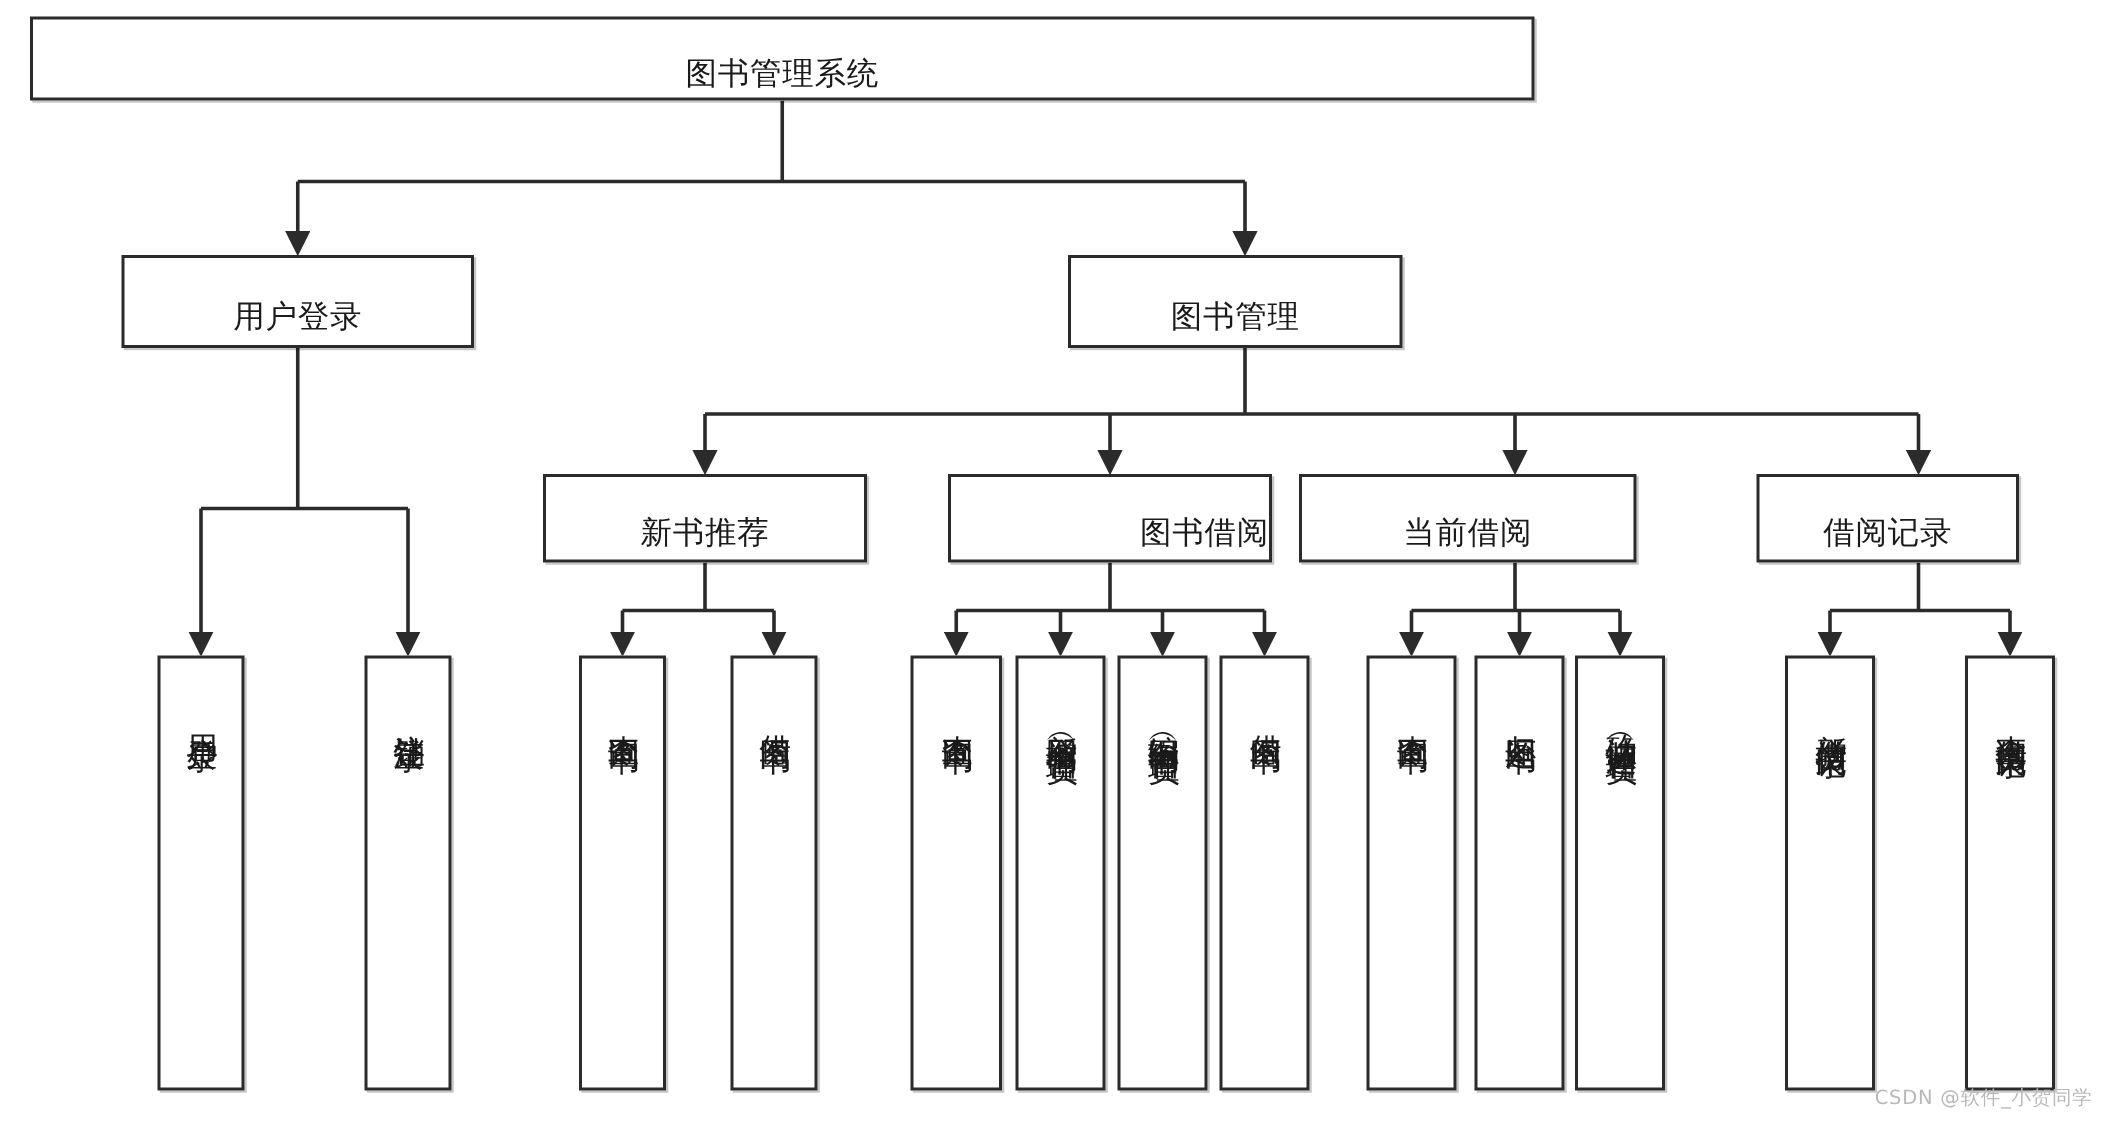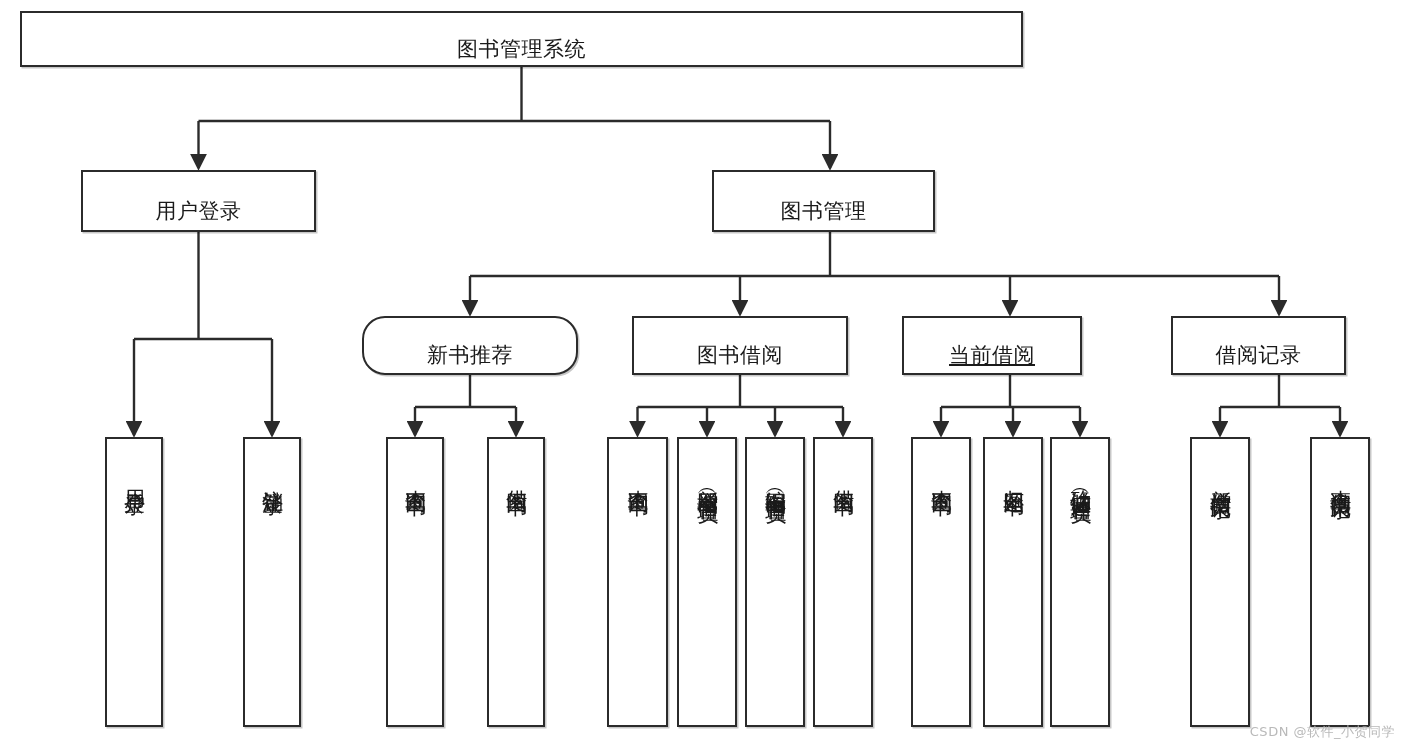--- a/index.html
+++ b/index.html
@@ -117,27 +117,27 @@
   <div id="nodes">
       <div class="node" style="left: 20px; top: 11px; width: 1003px; height: 56px;">
         <span class="node-label">图书管理系统</span>
       </div>
       <div class="node" style="left: 81px; top: 170px; width: 235px; height: 62px;">
         <span class="node-label">用户登录</span>
       </div>
       <div class="node" style="left: 712px; top: 170px; width: 223px; height: 62px;">
         <span class="node-label">图书管理</span>
       </div>
-      <div class="node" style="left: 362px; top: 316px; width: 216px; height: 59px; border-radius: 23px;">
+      <div class="node" style="left: 362px; top: 316px; width: 216px; height: 59px;">
         <span class="node-label">新书推荐</span>
       </div>
-      <div class="node" style="left: 632px; top: 316px; width: 216px; height: 59px;">
+      <div class="node" style="left: 632px; top: 316px; width: 216px; height: 59px; justify-content: flex-end;">
         <span class="node-label">图书借阅</span>
       </div>
-      <div class="node" style="left: 902px; top: 316px; width: 180px; height: 59px; text-decoration: underline;">
+      <div class="node" style="left: 866px; top: 316px; width: 225px; height: 59px;">
         <span class="node-label">当前借阅</span>
       </div>
       <div class="node" style="left: 1171px; top: 316px; width: 175px; height: 59px;">
         <span class="node-label">借阅记录</span>
       </div>
       <div class="node leaf" style="left: 105px; top: 437px; width: 58px; height: 290px;">
         <span class="node-label">用户登录</span>
       </div>
       <div class="node leaf" style="left: 243px; top: 437px; width: 58px; height: 290px;">
         <span class="node-label">注销登录</span>

